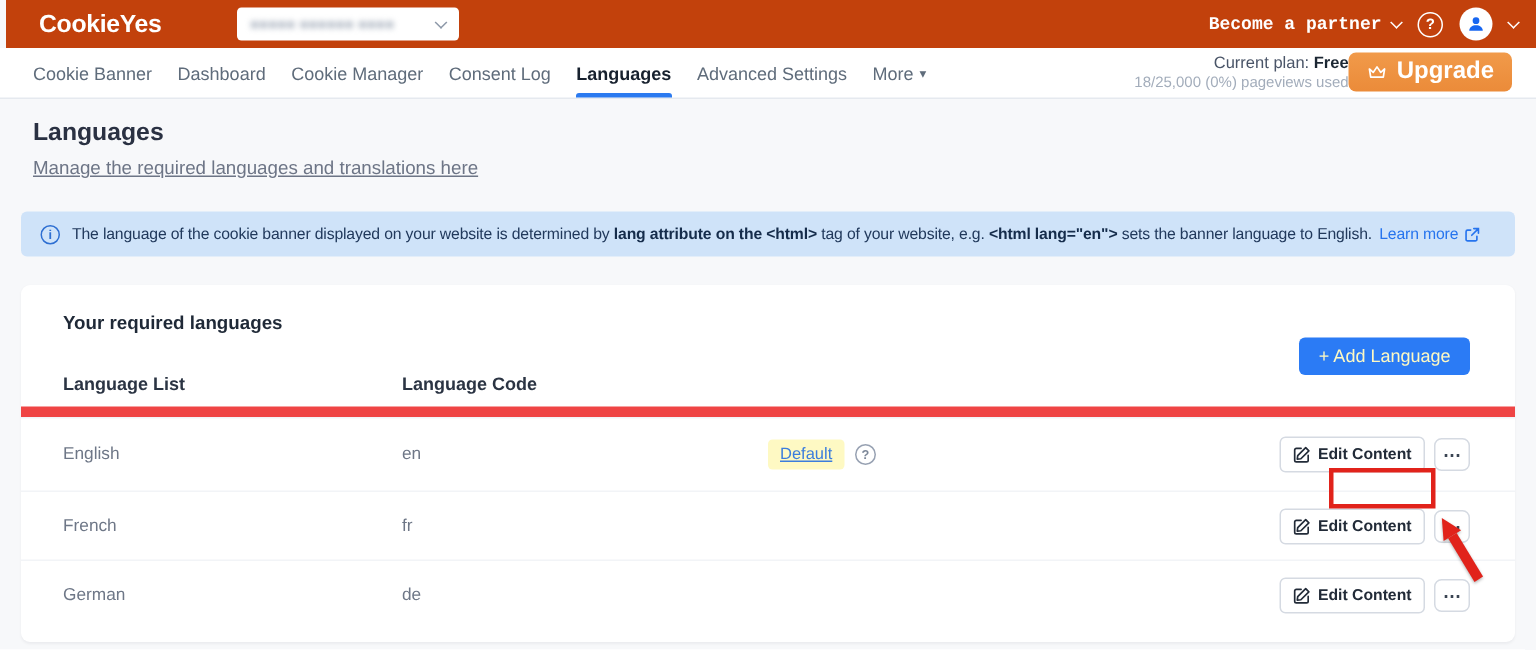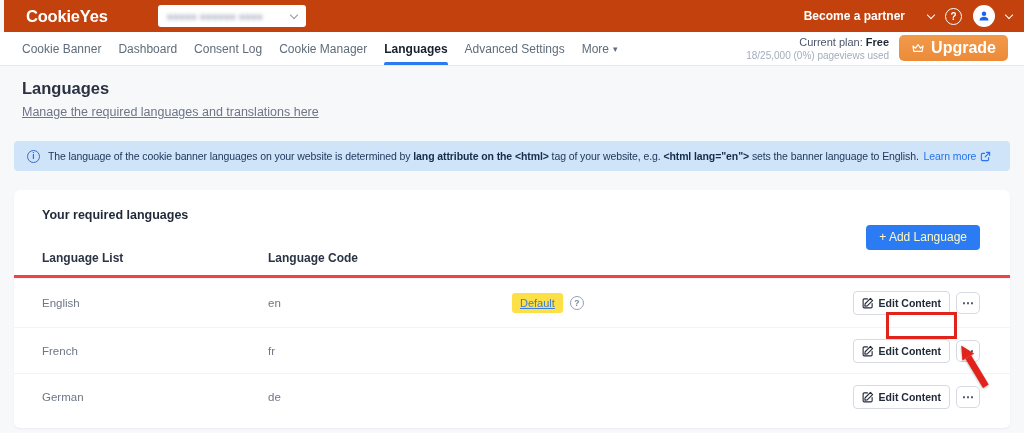--- a/index.html
+++ b/index.html
@@ -7,32 +7,32 @@
   .screen { position:relative; width:1024px; height:433px; background:#f7f8fa; overflow:hidden; }
 
   
   .topbar { position:absolute; top:0; left:4px; width:100%; height:32px; background:#c2410c; display:flex; align-items:center;justify-content:space-between; }
   .logo { margin-left:22px; font-size:16.5px; font-weight:bold; color:#fff; letter-spacing:-0.2px; }
   .site-select { margin-left:50px; width:148px; height:22px; background:#fff; border-radius:3px; display:flex; align-items:center; justify-content:space-between; padding:0 9px; cursor:pointer; }
   .blurred { filter:blur(2.2px); color:#939eae; font-size:10px; overflow:hidden; white-space:nowrap; }
   .chev { width:6px; height:6px; border-right:1.6px solid #8d98a8; border-bottom:1.6px solid #8d98a8; transform:rotate(45deg); margin-top:-3px; }
   .chev.white { border-color:#fff; }
   .topbar-right { margin-left:auto; margin-right:16px; display:flex; align-items:center; gap:11px; }
-  .partner { display:flex; align-items:center; gap:23px; color:#fff; font-size:12px; font-weight:bold; cursor:pointer; }
+  .partner { display:flex; align-items:center; gap:7px; color:#fff; font-size:12px; font-weight:bold; cursor:pointer;font-family:Liberation Mono, monospace; }
   .help-circle { width:17px; height:17px; border:1.5px solid #fff; border-radius:50%; color:#fff; font-size:10px; font-weight:bold; display:flex; align-items:center; justify-content:center; cursor:pointer; }
   .avatar { width:22px; height:22px; background:#fff; border-radius:50%; display:flex; align-items:center; justify-content:center; cursor:pointer; }
 
   
   .navbar { position:absolute; top:32px; left:0; width:100%; height:34px; background:#fff; border-bottom:1px solid #e5e9ef; display:flex; align-items:center; }
   .tabs { margin-left:22px; display:flex; gap:17px; height:100%; align-items:stretch; }
   .tab { font-size:12px; color:#5f6c7b; display:flex; align-items:center; gap:4px; position:relative; cursor:pointer; }
   .tab.active { color:#17212e; font-weight:bold; }
   .tab.active::after { content:""; position:absolute; left:0; right:0; bottom:0; height:3px; background:#2b7af0; border-radius:2px 2px 0 0; }
   .tab .caret { font-size:9px; color:#5f6c7b; }
-  .nav-right { margin-left:auto; margin-right:16px; display:flex; align-items:center; gap:10px; }
+  .nav-right { margin-left:auto; margin-right:16px; display:flex; align-items:center; }
   .plan-block { text-align:right; line-height:1.3; }
   .plan-line1 { font-size:11px; color:#4a5568; }
   .plan-line1 b { color:#1c2733; }
   .plan-line2 { font-size:10px; color:#a3adbb; }
   .upgrade-btn { height:26px; padding:0 12px; background:linear-gradient(180deg,#f19a4a,#eb8b39); border:none; border-radius:5px; color:#fff; font-weight:bold; font-size:16px; display:flex; align-items:center; gap:6px; cursor:pointer; font-family:inherit; }
 
   
   .page-title { position:absolute; left:22px; top:79px; font-size:16.5px; font-weight:bold; color:#2a3142; }
   .page-subtitle { position:absolute; left:22px; top:105px; font-size:12.5px; color:#6d7586;text-decoration:underline; }
 
@@ -42,28 +42,28 @@
   .banner-text { font-size:10.5px; color:#21395c; letter-spacing:-0.1px; }
   .banner-text b { color:#152c4b; }
   .learn-more { color:#2674ee; font-size:10.5px; margin-left:2px; cursor:pointer; display:inline-flex; align-items:center; gap:4px; }
 
   
   .card { position:absolute; left:14px; top:190px; width:996px; height:238px; background:#fff; border-radius:6px; box-shadow:0 1px 2px rgba(16,24,40,.05); }
   .card-head { height:50px; display:flex; align-items:center; padding:0 30px 0 28px; }
   .card-title { font-size:12.5px; font-weight:bold; color:#1f2937; }
   .add-btn { margin-left:auto; height:25px; padding:0 13px; background:#2b7bf5; color:#fef9c3; border:none; border-radius:4px; font-size:12px; cursor:pointer; font-family:inherit;margin-top:44px; }
 
-  .thead { height:38px; display:flex; align-items:center; padding:0 30px 0 28px; border-bottom:3px solid #ef4444; font-size:12px; font-weight:bold; color:#2b3443; }
+  .thead { height:38px; display:flex; align-items:center; padding:0 30px 0 28px; border-bottom:7px solid #ef4444; font-size:12px; font-weight:bold; color:#2b3443; }
   .c1 { width:226px; }
   .c2 { width:244px; }
   .trow { display:flex; align-items:center; padding:0 30px 0 28px; height:46px; font-size:11.5px; color:#6e7787; border-top:1px solid #f2f4f7; }
   .trow:first-of-type { border-top:none; }
   .trow:nth-of-type(3) { height:49px; }
   .badge-wrap { display:flex; align-items:center; gap:7px; }
-  .badge { background:#fde047; color:#3b7ddd; font-size:11px; padding:4px 8px; border-radius:3px;text-decoration:underline; }
+  .badge { background:#fef9c3; color:#3b7ddd; font-size:11px; padding:4px 8px; border-radius:3px;text-decoration:underline; }
   .q-circle { width:14px; height:14px; border:1.2px solid #97a1b2; border-radius:50%; color:#7d8899; font-size:8.5px; font-weight:bold; display:flex; align-items:center; justify-content:center; cursor:pointer; }
   .actions { margin-left:auto; display:flex; align-items:center; gap:6px; }
   .btn-edit { height:24px; display:flex; align-items:center; gap:5px; padding:0 8px; background:#fff; border:1px solid #d5dae2; border-radius:4px; font-size:10.5px; font-weight:bold; color:#222b38; cursor:pointer; font-family:inherit; }
   .btn-dots { width:24px; height:22px; border:1px solid #d5dae2; border-radius:5px; background:#fff; color:#3a4452; font-size:12px; font-weight:bold; display:flex; align-items:center; justify-content:center; cursor:pointer; font-family:inherit; line-height:0; }
 
   
   .menu { position:absolute; left:887px; top:283px; width:95px; height:58px; background:#fff; border:1px solid #edf0f4; border-radius:5px; box-shadow:0 6px 16px rgba(23,32,46,.16); z-index:20; }
   .menu-item { height:29px; display:flex; align-items:center; padding-left:16px; font-size:11px; color:#2b3443; cursor:pointer; }
   .red-box { position:absolute; left:886px; top:312px; width:71px; height:27px; border:3px solid #e1231b; z-index:30; pointer-events:none; }
   .red-arrow { position:absolute; left:951px; top:342px; z-index:31; pointer-events:none; filter:drop-shadow(0 1px 1px rgba(0,0,0,.3)); }
@@ -99,24 +99,24 @@
 
   <nav class="navbar">
     <div class="tabs">
       <div class="tab">
           <span>Cookie Banner</span>
         </div>
       <div class="tab">
           <span>Dashboard</span>
         </div>
       <div class="tab">
+          <span>Cookie Manager</span>
+        </div>
+      <div class="tab">
           <span>Consent Log</span>
-        </div>
-      <div class="tab">
-          <span>Cookie Manager</span>
         </div>
       <div class="tab active">
           <span>Languages</span>
         </div>
       <div class="tab">
           <span>Advanced Settings</span>
         </div>
       <div class="tab">
         <span>More</span>
         <span class="caret">▾</span>
@@ -140,21 +140,21 @@
   </nav>
 
   <h1 class="page-title">Languages</h1>
   <div class="page-subtitle">Manage the required languages and translations here</div>
 
   <div class="banner">
     <span class="info-circle">
         <span>i</span>
       </span>
     <span class="banner-text">
-      <span>The language of the cookie banner languages on your website is determined by </span><b>lang attribute on the &lt;html&gt;</b><span> tag of your website, e.g. </span><b>&lt;html lang="en"&gt;</b><span> sets the banner language to English.</span>
+      <span>The language of the cookie banner displayed on your website is determined by </span><b>lang attribute on the &lt;html&gt;</b><span> tag of your website, e.g. </span><b>&lt;html lang="en"&gt;</b><span> sets the banner language to English.</span>
       <span class="learn-more">
         <span>Learn more</span>
         <svg width="11" height="11" viewBox="0 0 16 16">
           <path d="M6.5 3.5H3.5A1.5 1.5 0 0 0 2 5v7.5A1.5 1.5 0 0 0 3.5 14H11a1.5 1.5 0 0 0 1.5-1.5V9.5" fill="none" stroke="#2674ee" stroke-width="1.6" stroke-linecap="round"></path>
           <path d="M9.5 2H14v4.5M14 2L7.5 8.5" fill="none" stroke="#2674ee" stroke-width="1.6" stroke-linecap="round"></path>
         </svg>
       </span>
     </span>
   </div>
 

